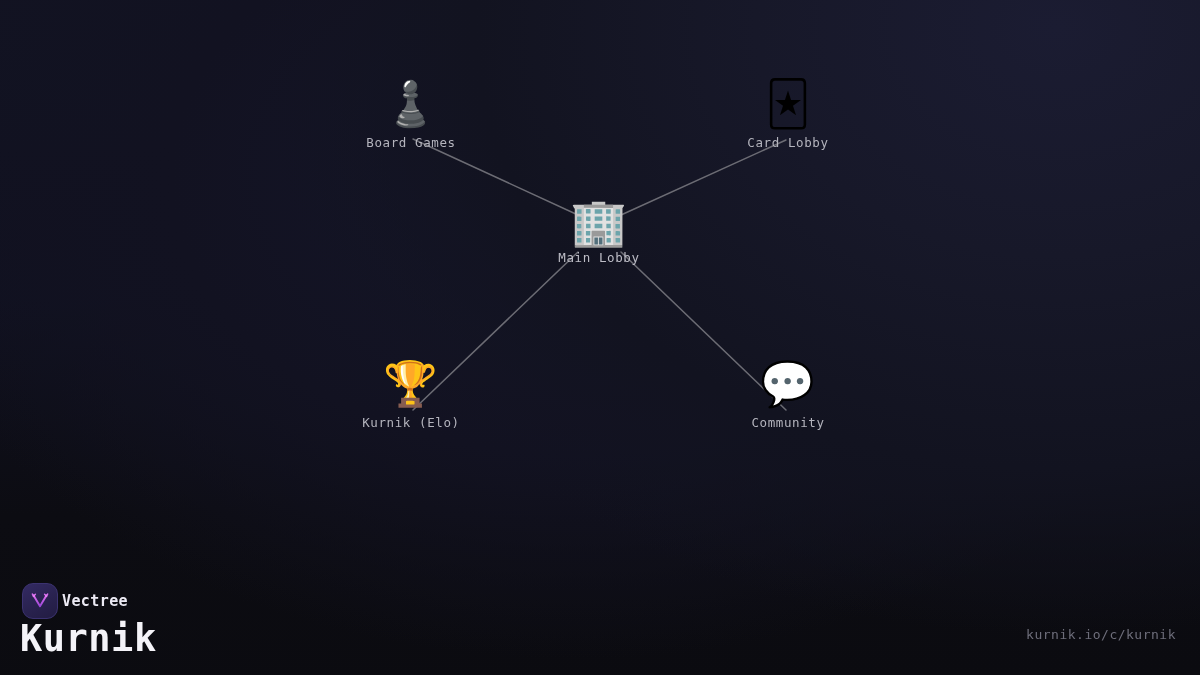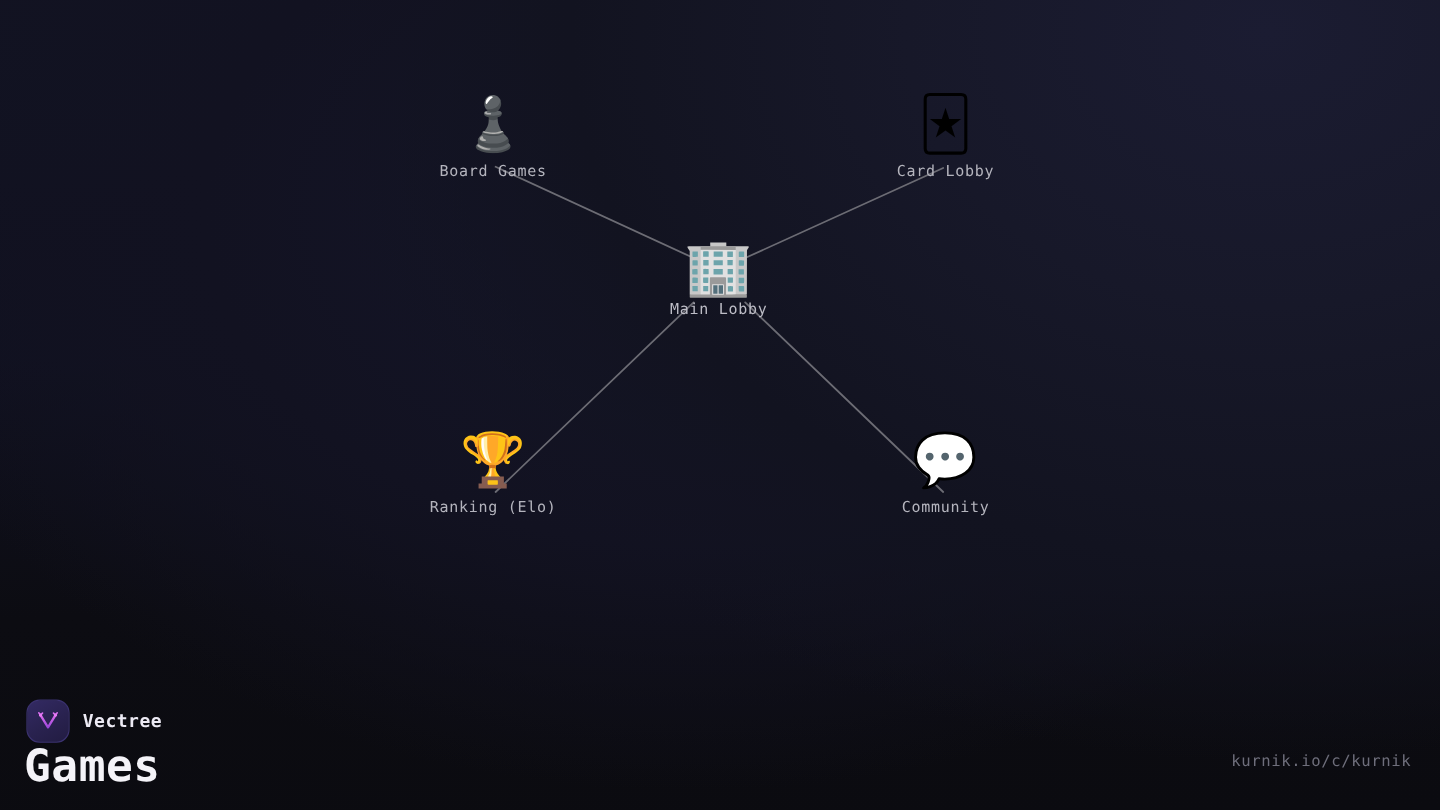--- a/index.html
+++ b/index.html
@@ -37,21 +37,21 @@
     color:#b4b4bd;
     white-space:nowrap;
     text-align:center;
   }
   .node.root .label { color:#bdbdc6; margin-top:5px; }
 
   
   #footer { position:absolute; left:0; bottom:0; width:1200px; height:110px; }
   #brand-row {
     position:absolute; left:22px; top:18px;
-    display:flex; align-items:center; gap:11px;
+    display:flex; align-items:center; gap:4px;
   }
   #logo-mark {
     width:36px; height:36px; border-radius:11px;
     background:linear-gradient(150deg,#332a63 0%,#29224f 55%,#221c42 100%);
     border:1px solid #3b3270;
     display:flex; align-items:center; justify-content:center;
   }
   #brand-name {
     font-family:"DejaVu Sans Mono", monospace;
     font-size:15px; font-weight:bold; letter-spacing:0.4px;
@@ -92,21 +92,21 @@
       <div class="node child" style="left: 411px; top: 116px;">
         <span class="emoji">♟️</span>
         <span class="label">Board Games</span>
       </div>
       <div class="node child" style="left: 788px; top: 116px;">
         <span class="emoji">🃏</span>
         <span class="label">Card Lobby</span>
       </div>
       <div class="node child" style="left: 411px; top: 396px;">
         <span class="emoji">🏆</span>
-        <span class="label">Ranking (Elo)</span>
+        <span class="label">Kurnik (Elo)</span>
       </div>
       <div class="node child" style="left: 788px; top: 396px;">
         <span class="emoji">💬</span>
         <span class="label">Community</span>
       </div>
     </div>
 
   <div id="footer">
     <div id="brand-row">
       <div id="logo-mark">
@@ -119,17 +119,17 @@
           </defs>
           <path d="M5.2 6.4 L12 17.6 L18.8 6.4" fill="none" stroke="url(#vg)" stroke-width="2.1" stroke-linecap="round" stroke-linejoin="round"></path>
           <path d="M5.2 6.4 L3.6 4.4 M5.2 6.4 L7.0 4.6" fill="none" stroke="#d96ef0" stroke-width="1.5" stroke-linecap="round"></path>
           <path d="M18.8 6.4 L20.4 4.4 M18.8 6.4 L17.0 4.6" fill="none" stroke="#d96ef0" stroke-width="1.5" stroke-linecap="round"></path>
           <circle cx="5.2" cy="6.4" r="1.5" fill="#e77cf5"></circle>
           <circle cx="18.8" cy="6.4" r="1.5" fill="#e77cf5"></circle>
         </svg>
       </div>
       <span id="brand-name">Vectree</span>
     </div>
-    <div id="page-title">Games</div>
+    <div id="page-title">Kurnik</div>
     <div id="site-url">kurnik.io/c/kurnik</div>
   </div>
 
 </div>
 
 </body></html>

